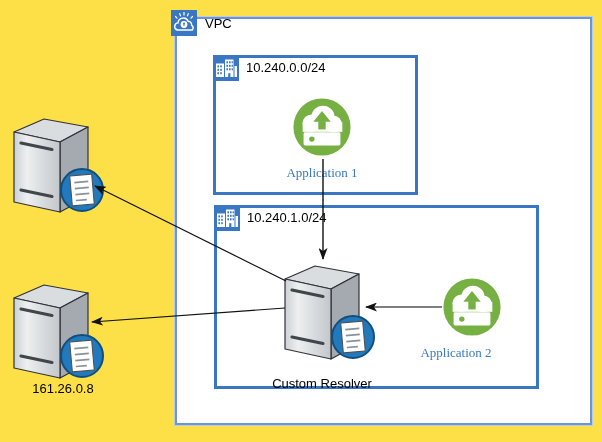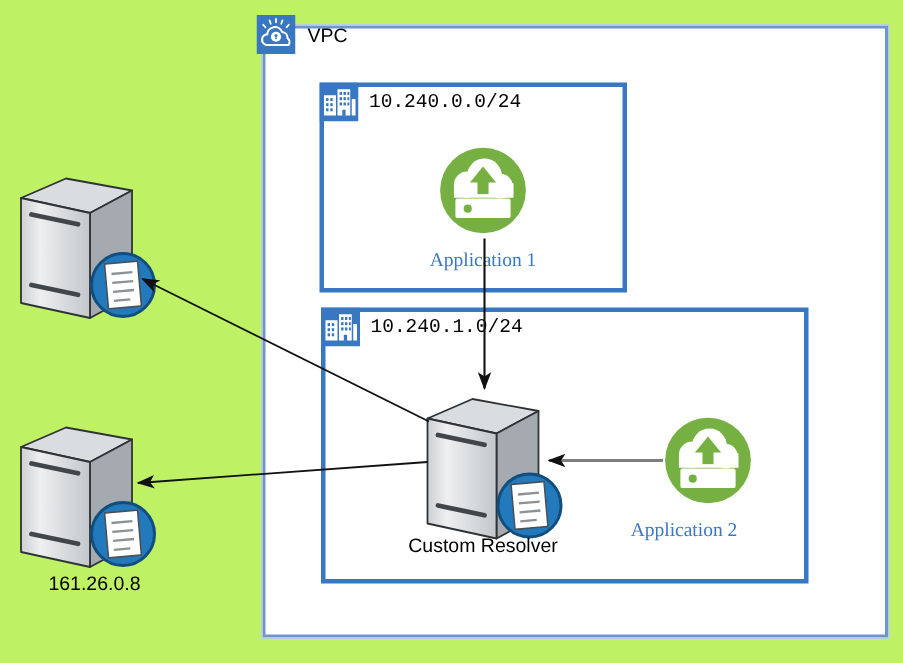--- a/index.html
+++ b/index.html
@@ -1,30 +1,29 @@
 <!DOCTYPE html>
 <html style="--box-blue: #3a77c2; --vpc-border: #6e95cf; --label-blue: #3a78c2; --app-green: #76b043; --badge-blue: #2279bb; --arrow-black: #111111; --arrow-gray: #7f7f7f;"><head>
 <meta charset="utf-8">
 <style>
   html,body{margin:0;padding:0;background:#fff;}
   .canvas{
-    position:relative;width:602px;height:442px;background:#bef264;
+    position:relative;width:602px;height:442px;background:#fde047;
     font-family:"Liberation Sans","DejaVu Sans",sans-serif;
     font-size:13px;color:#000;overflow:hidden;
   }
   .vpc-box{
     position:absolute;left:175px;top:17px;width:413px;height:404px;
     border:2px solid var(--vpc-border,#6e95cf);
     outline:1px solid #b9cde9;
     background:#fff;
   }
   .subnet-box{
     position:absolute;background:#fff;
     border:3px solid var(--box-blue,#3a77c2);
-    font-family:Liberation Mono, monospace;
   }
   .subnet1{left:213px;top:55px;width:199px;height:134px;}
   .subnet2{left:214px;top:205px;width:319px;height:178px;}
   .corner-icon{position:absolute;width:26px;height:26px;}
   .subnet-box .corner-icon{left:-3px;top:-3px;}
   .vpc-icon{left:171px;top:10px;}
   .box-label{
     position:absolute;white-space:nowrap;line-height:26px;height:26px;color:#000;
   }
   .vpc-label{left:205px;top:11px;}
@@ -144,21 +143,21 @@
   <div class="node-label blue-label" style="left:252px;top:165px;width:140px">Application 1</div>
 
   <svg class="node-icon" style="left:441px;top:276px" width="62" height="62">
       <use href="#sym-app"></use>
     </svg>
   <div class="node-label blue-label" style="left:386px;top:345px;width:140px">Application 2</div>
 
   <svg class="node-icon" style="left:283px;top:261px" width="96" height="100">
       <use href="#sym-server"></use>
     </svg>
-  <div class="node-label" style="left:252px;top:356px;width:140px">Custom Resolver</div>
+  <div class="node-label" style="left:252px;top:376px;width:140px">Custom Resolver</div>
 
   <svg class="node-icon" style="left:12px;top:114px" width="96" height="100">
       <use href="#sym-server"></use>
     </svg>
 
   <svg class="node-icon" style="left:12px;top:280px" width="96" height="100">
       <use href="#sym-server"></use>
     </svg>
   <div class="node-label" style="left:0px;top:381px;width:126px">161.26.0.8</div>
 

